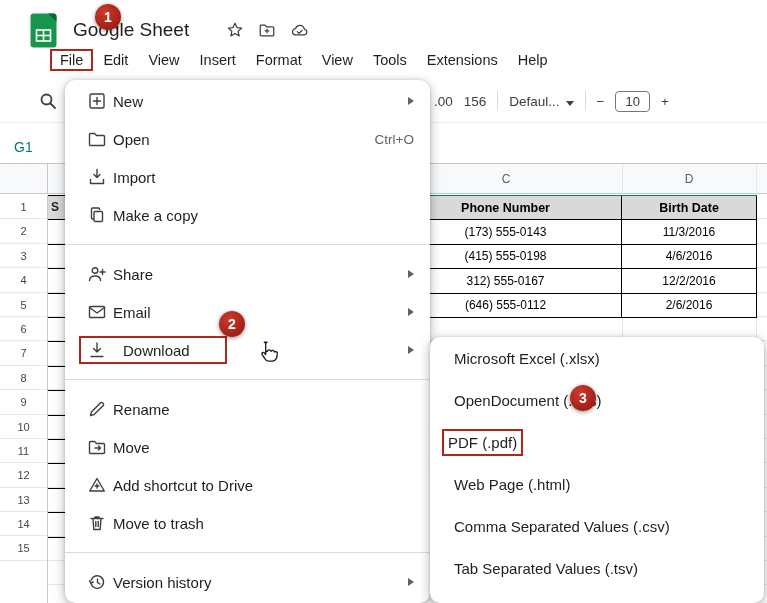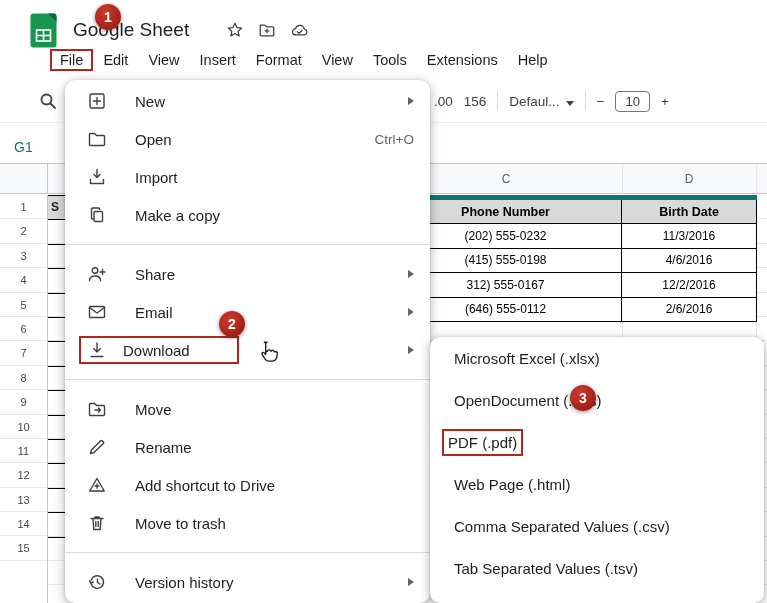--- a/index.html
+++ b/index.html
@@ -44,36 +44,36 @@
   .vline{top:164px;bottom:0;width:1px;background:var(--line);}
   #vl1{left:622px;} #vl2{left:756px;}
 
   
   #slivA{left:48px;top:195px;width:17px;height:366px;border-top:1px solid #000;
       background:repeating-linear-gradient(to bottom,transparent 0,transparent 23.4px,#000 23.4px,#000 24.4px);}
   #slivA1{left:48px;top:196px;width:17px;height:23.4px;background:#d9d9d9;font-weight:bold;font-size:12px;
       line-height:23px;padding-left:3px;overflow:hidden;}
 
   
-  #dtable{left:390px;top:195px;width:367px;border-top:5px solid #0f766e;background:#fff;}
+  #dtable{left:390px;top:195px;width:367px;border-top:1px solid #0f766e;background:#fff;}
   .trow{display:flex;height:24.4px;}
   .tcell{border-right:1px solid #000;border-bottom:1px solid #000;display:flex;align-items:center;justify-content:center;font-size:12px;color:#000;background:#fff;}
   .tc-c{width:232px;} .tc-d{width:135px;}
   .trow.hdr .tcell{background:#d9d9d9;font-weight:bold;font-size:12.5px;}
 
   
   #filemenu{left:65px;top:80px;width:365px;height:523px;background:#fff;border-radius:10px;
       box-shadow:0 3px 12px rgba(0,0,0,.30),0 0 3px rgba(0,0,0,.15);z-index:10;padding-top:2px;}
-  .fm-item{display:flex;align-items:center;height:38px;padding:0 16px 0 22px;gap:28px;font-size:15px;white-space:nowrap;}
+  .fm-item{display:flex;align-items:center;height:38px;padding:0 16px 0 22px;gap:6px;font-size:15px;white-space:nowrap;}
   .fm-icon{width:20px;height:20px;flex:none;display:flex;align-items:center;justify-content:center;}
   .fm-right{margin-left:auto;}
   .fm-shortcut{color:var(--muted);font-size:13.5px;}
   .fm-arrow{width:0;height:0;border-left:6px solid #5f6368;border-top:4.5px solid transparent;border-bottom:4.5px solid transparent;}
   .fm-sep{border-top:1px solid #dadce0;margin:10px 0;}
-  .fm-box{display:flex;align-items:center;gap:16px;border:2px solid var(--red);padding:2px 12px 2px 6px;margin-left:-8px;width:160px;}
+  .fm-box{display:flex;align-items:center;gap:16px;border:2px solid var(--red);padding:2px 12px 2px 6px;margin-left:-8px;width:148px;}
 
   
   #submenu{left:430px;top:337px;width:334px;height:266px;background:#fff;border-radius:10px;
       box-shadow:0 3px 12px rgba(0,0,0,.30),0 0 3px rgba(0,0,0,.15);z-index:11;}
   .sm-item{display:flex;align-items:center;height:42px;padding:0 20px 0 24px;font-size:15px;white-space:nowrap;}
   .sm-box{border:2px solid var(--red);padding:3px 4px;margin-left:-12px;}
 
   
   .badge{position:absolute;width:26px;height:26px;border-radius:50%;color:#fff;font-weight:bold;font-size:14px;
       display:flex;align-items:center;justify-content:center;z-index:30;
@@ -176,21 +176,21 @@
 
 <div class="abs" id="slivA"></div>
 <div class="abs" id="slivA1">S</div>
 
 <div class="abs" id="dtable">
   <div class="trow hdr">
     <div class="tcell tc-c">Phone Number</div>
     <div class="tcell tc-d">Birth Date</div>
   </div>
   <div class="trow">
-    <div class="tcell tc-c">(202) 555-0232</div>
+    <div class="tcell tc-c">(173) 555-0143</div>
     <div class="tcell tc-d">11/3/2016</div>
   </div>
   <div class="trow">
     <div class="tcell tc-c">(415) 555-0198</div>
     <div class="tcell tc-d">4/6/2016</div>
   </div>
   <div class="trow">
     <div class="tcell tc-c">312) 555-0167</div>
     <div class="tcell tc-d">12/2/2016</div>
   </div>
@@ -268,33 +268,33 @@
           </svg>
         </span>
       <span class="fm-label">Download</span>
     </span>
     <span class="fm-arrow fm-right"></span>
   </div>
   <div class="fm-sep"></div>
   <div class="fm-item">
     <span class="fm-icon">
         <svg class="ic" width="20" height="20" viewBox="0 0 20 20">
+          <path d="M3.5 16.5l.9-3.6 9.2-9.2a1.2 1.2 0 0 1 1.7 0l1 1a1.2 1.2 0 0 1 0 1.7l-9.2 9.2z"></path>
+        </svg>
+      </span>
+    <span class="fm-label">Rename</span>
+  </div>
+  <div class="fm-item">
+    <span class="fm-icon">
+        <svg class="ic" width="20" height="20" viewBox="0 0 20 20">
           <path d="M2.5 5.5a1 1 0 0 1 1-1h4l2 2h7a1 1 0 0 1 1 1v8a1 1 0 0 1-1 1h-13a1 1 0 0 1-1-1z"></path>
           <path d="M8 11h5.5M11.5 9l2 2-2 2"></path>
         </svg>
       </span>
     <span class="fm-label">Move</span>
-  </div>
-  <div class="fm-item">
-    <span class="fm-icon">
-        <svg class="ic" width="20" height="20" viewBox="0 0 20 20">
-          <path d="M3.5 16.5l.9-3.6 9.2-9.2a1.2 1.2 0 0 1 1.7 0l1 1a1.2 1.2 0 0 1 0 1.7l-9.2 9.2z"></path>
-        </svg>
-      </span>
-    <span class="fm-label">Rename</span>
   </div>
   <div class="fm-item">
     <span class="fm-icon">
         <svg class="ic" width="20" height="20" viewBox="0 0 20 20">
           <path d="M10 3.5l7.3 12.5H2.7z"></path>
           <path d="M10 9v4M8 11h4"></path>
         </svg>
       </span>
     <span class="fm-label">Add shortcut to Drive</span>
   </div>

